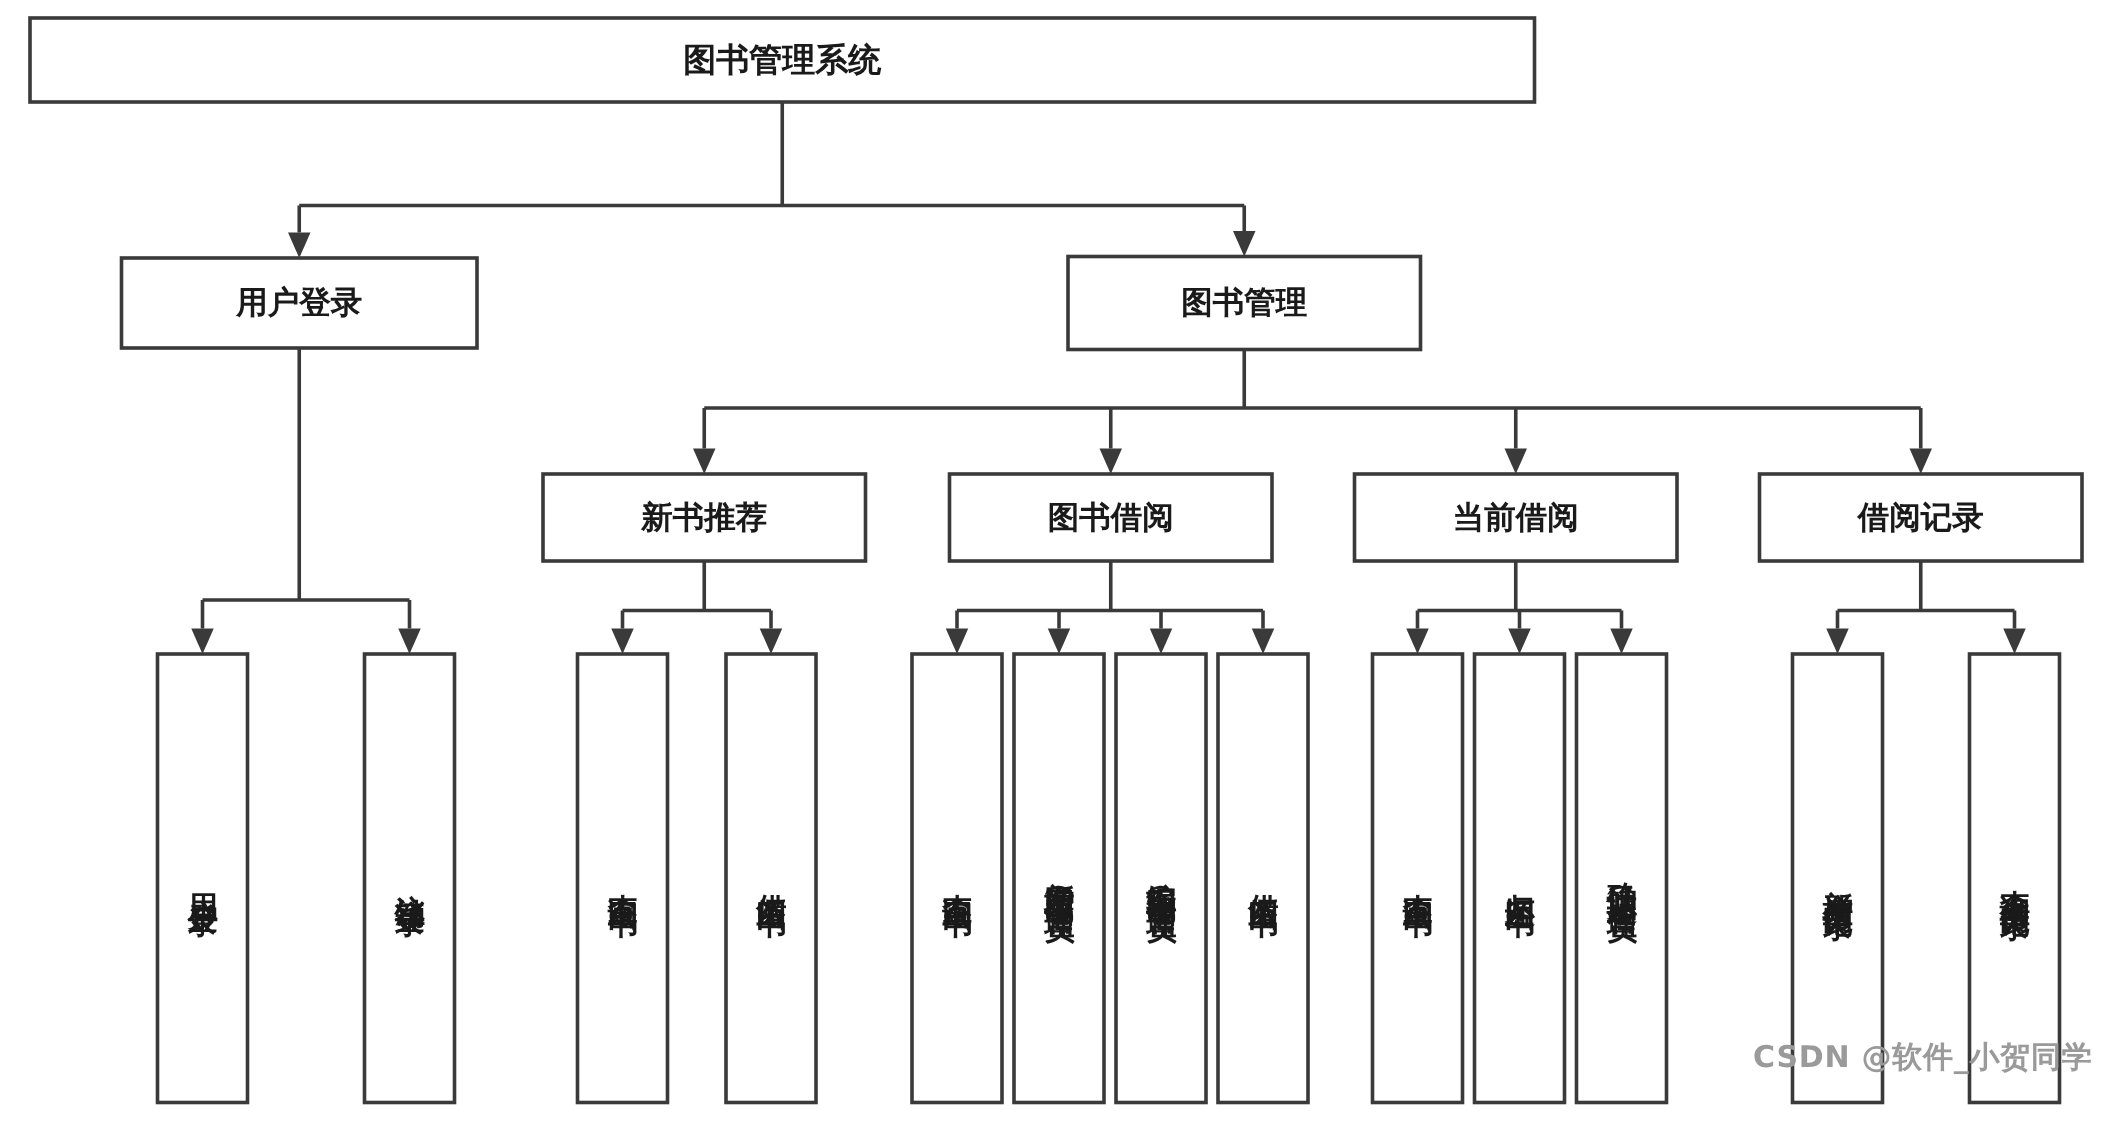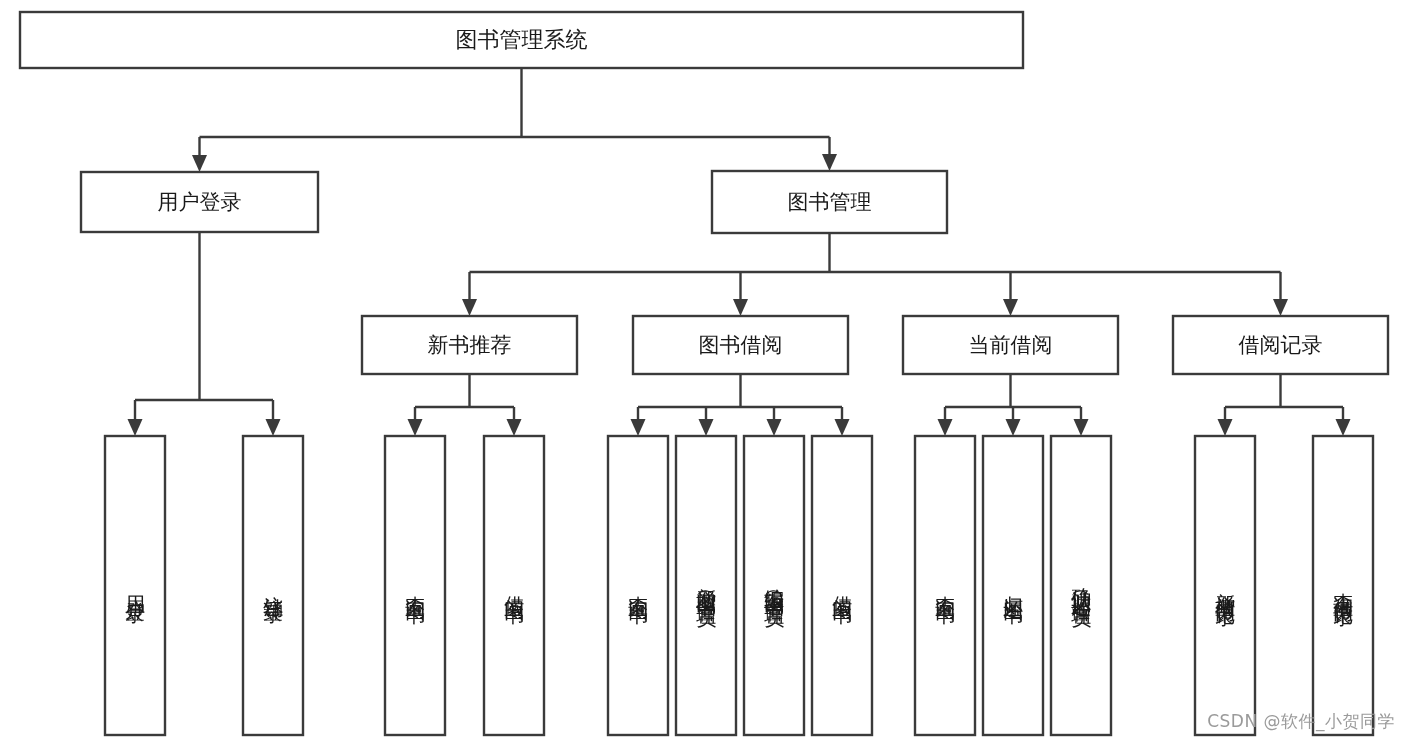--- a/index.html
+++ b/index.html
@@ -10,20 +10,21 @@
   }
   body {
     font-family: "DejaVu Sans", "Liberation Sans", sans-serif;
   }
   #diagram-root {
     position: relative;
     width: 1405px;
     height: 737px;
     background: #ffffff;
     overflow: hidden;
+    font-weight: bold;
   }
   svg#diagram-svg {
     position: absolute;
     left: 0;
     top: 0;
     width: 1405px;
     height: 747px;
   }
   .node-box {
     fill: #ffffff;
@@ -65,23 +66,23 @@
     display: flex;
     align-items: center;
     justify-content: center;
     text-align: center;
     white-space: nowrap;
     pointer-events: none;
   }
   .watermark {
     position: absolute;
     right: 10px;
-    bottom: 4px;
+    bottom: 19px;
     font-family: "DejaVu Sans", "Liberation Sans", sans-serif;
-    font-size: 17px;
+    font-size: 20px;
     color: #9a9a9a;
     letter-spacing: 0.5px;
     user-select: none;
   }
 </style>
 </head>
 <body>
 
 <div id="diagram-root">
 

